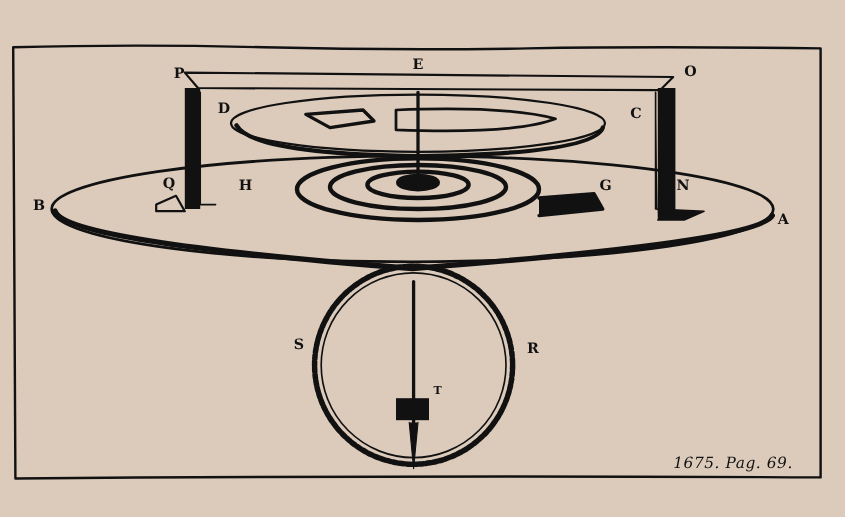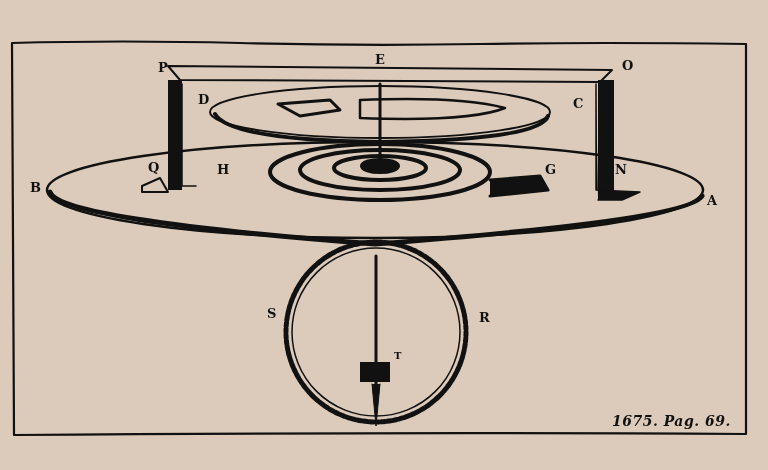--- a/index.html
+++ b/index.html
@@ -1,19 +1,19 @@
 <!DOCTYPE html>
 <html><head>
 <meta charset="utf-8">
 <style>
   html,body{margin:0;padding:0;}
   body{width:768px;height:470px;background:#dccbbb;overflow:hidden;position:relative;font-family:"DejaVu Serif",serif;}
   #plate{position:absolute;left:0;top:0;width:768px;height:470px;}
   .lbl{position:absolute;font-family:"DejaVu Serif",serif;font-weight:bold;font-size:13px;color:#111;}
-  .caption{position:absolute;left:612px;top:413px;font-family:"DejaVu Serif",serif;font-style:italic;font-weight:bold;font-size:14px;color:#111;letter-spacing:0.5px;}
+  .caption{position:absolute;left:612px;top:413px;font-family:"DejaVu Serif",serif;font-style:italic;font-weight:normal;font-size:14px;color:#111;letter-spacing:0.5px;}
 </style>
 </head>
 <body>
 
 <svg id="plate" viewBox="0 0 768 470" xmlns="http://www.w3.org/2000/svg">
   <g fill="none" stroke="#111" stroke-linecap="round" stroke-linejoin="round">
 
     <path d="M12 43 Q120 40 240 43 T480 44 T746 44 L746 434 Q400 432 14 435 Z" stroke-width="2.2"></path>
 
     <path d="M168 66 L612 70 L600 82 L180 80 Z" stroke-width="2"></path>

